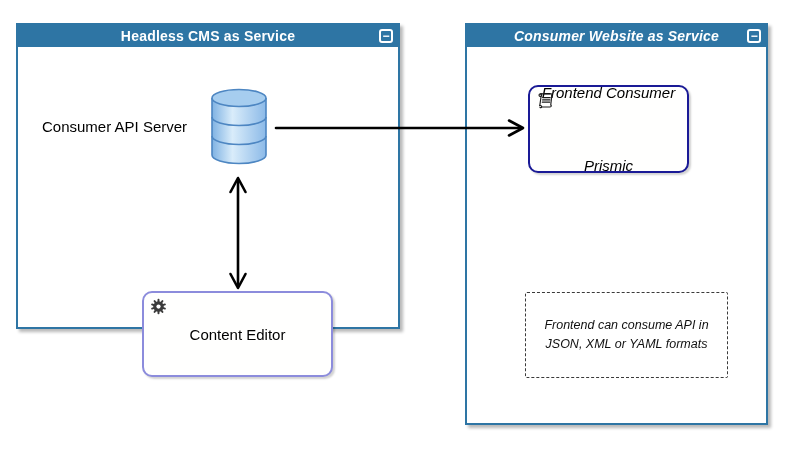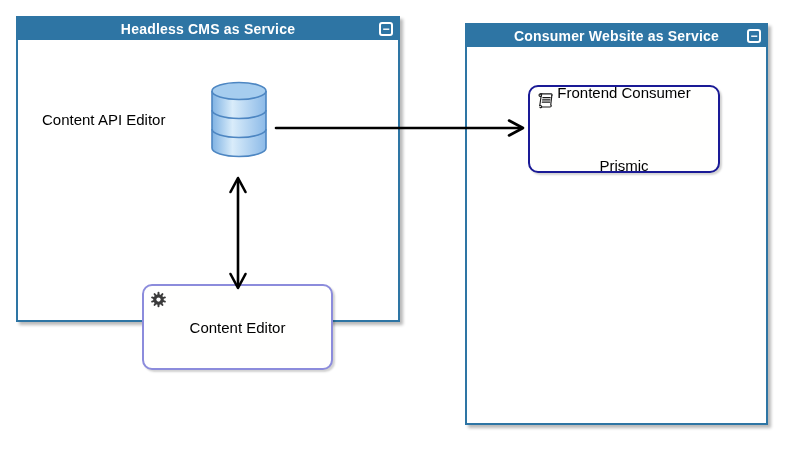--- a/index.html
+++ b/index.html
@@ -5,22 +5,22 @@
   html,body{margin:0;padding:0;background:#fff;}
   .canvas{
     position:relative;width:793px;height:452px;background:#ffffff;overflow:hidden;
     font-family:"Liberation Sans", sans-serif;color:#000;
   }
   
   .group-container{
     position:absolute;background:#ffffff;border:2px solid #2E75A4;box-sizing:border-box;
     box-shadow:3px 3px 3px rgba(0,0,0,0.28);
   }
-  .group-container.left{left:16px;top:16px;width:384px;height:306px;}
-  .group-container.right{left:465px;top:23px;width:303px;height:402px;}
+  .group-container.left{left:16px;top:23px;width:384px;height:306px;}
+  .group-container.right{left:465px;top:23px;width:303px;height:402px;font-style:italic;}
   .container-header{
     position:relative;height:22px;background:#2E75A4;color:#ffffff;
     display:flex;align-items:center;justify-content:center;
     font-size:14px;font-weight:bold;letter-spacing:0.2px;
   }
   .collapse-btn{
     position:absolute;right:5px;top:50%;transform:translateY(-50%);
     width:14px;height:14px;box-sizing:border-box;border:2px solid #ffffff;border-radius:3px;
     display:flex;align-items:center;justify-content:center;
     color:#ffffff;font-size:12px;font-weight:bold;line-height:1;cursor:pointer;
@@ -31,21 +31,21 @@
     position:absolute;left:24px;top:93px;font-size:15px;white-space:nowrap;
   }
   
   .node-box{
     position:absolute;background:#fffffe;border-radius:10px;box-sizing:border-box;
     display:flex;flex-direction:column;align-items:center;justify-content:center;
     font-size:15px;line-height:25px;text-align:center;
     box-shadow:2px 2px 2px rgba(0,0,0,0.18);
   }
   .node-box .corner-icon{position:absolute;left:6px;top:4px;}
-  .frontend-box{left:61px;top:60px;width:192px;height:88px;border:2px solid #1A1A96;gap:48px;}
+  .frontend-box{left:61px;top:60px;width:161px;height:88px;border:2px solid #1A1A96;gap:48px;}
   .editor-box{left:124px;top:266px;width:191px;height:86px;border:2px solid #8C8CDC;}
   
   .note-box{
     position:absolute;left:58px;top:267px;width:203px;height:86px;box-sizing:border-box;
     background:#ffffff;border:1.4px dashed #3a3a3a;border-radius:2px;
     display:flex;flex-direction:column;align-items:center;justify-content:center;
     font-size:12.5px;line-height:19px;text-align:center;color:#111;
   }
   
   .edge-layer{position:absolute;left:0;top:0;width:793px;height:452px;z-index:6;pointer-events:none;}
@@ -74,21 +74,21 @@
           </linearGradient>
         </defs>
         <g stroke="#4D86C2" stroke-width="1.6">
           <path fill="url(#dbg)" d="M2 10 V67 a27 8.5 0 0 0 54 0 V10"></path>
           <path fill="none" d="M2 29 a27 8.5 0 0 0 54 0"></path>
           <path fill="none" d="M2 48 a27 8.5 0 0 0 54 0"></path>
           <ellipse cx="29" cy="10" rx="27" ry="8.5" fill="#A6CDEF"></ellipse>
         </g>
       </svg>
     </div>
-    <div class="db-label">Content API Editor</div>
+    <div class="db-label">Consumer API Server</div>
 
     <div class="node-box editor-box">
       <span class="corner-icon">
         <svg width="17" height="17" viewBox="0 0 24 24">
           <g fill="#3b3b3b">
             <rect x="10.6" y="1.2" width="2.8" height="21.6" rx="1.2"></rect>
             <rect x="10.6" y="1.2" width="2.8" height="21.6" rx="1.2" transform="rotate(36 12 12)"></rect>
             <rect x="10.6" y="1.2" width="2.8" height="21.6" rx="1.2" transform="rotate(72 12 12)"></rect>
             <rect x="10.6" y="1.2" width="2.8" height="21.6" rx="1.2" transform="rotate(108 12 12)"></rect>
             <rect x="10.6" y="1.2" width="2.8" height="21.6" rx="1.2" transform="rotate(144 12 12)"></rect>
@@ -120,20 +120,24 @@
             <path d="M6.2 17.8 H15.4 C16.6 17.8 17.2 16.8 16.8 15.9"></path>
             <path d="M17.6 4.9 L16.4 15.4"></path>
             <path d="M7.6 7.4 H15.8 M7.3 9.9 H15.5 M7.0 12.4 H15.2"></path>
           </g>
         </svg>
       </span>
       <div class="lbl-line">Frontend Consumer</div>
       <div class="lbl-line">Prismic</div>
     </div>
 
+    <div class="note-box">
+      <div class="lbl-line">Frontend can consume API in</div>
+      <div class="lbl-line">JSON, XML or YAML formats</div>
+    </div>
   </div>
 
   <svg class="edge-layer" width="793" height="452" viewBox="0 0 793 452">
     <g stroke="#000000" stroke-width="2.6" fill="none" stroke-linecap="round" stroke-linejoin="round">
 
       <g>
         <path d="M276 128 H521"></path>
         <path d="M509 120.5 L523 128 L509 135.5"></path>
       </g>
 

